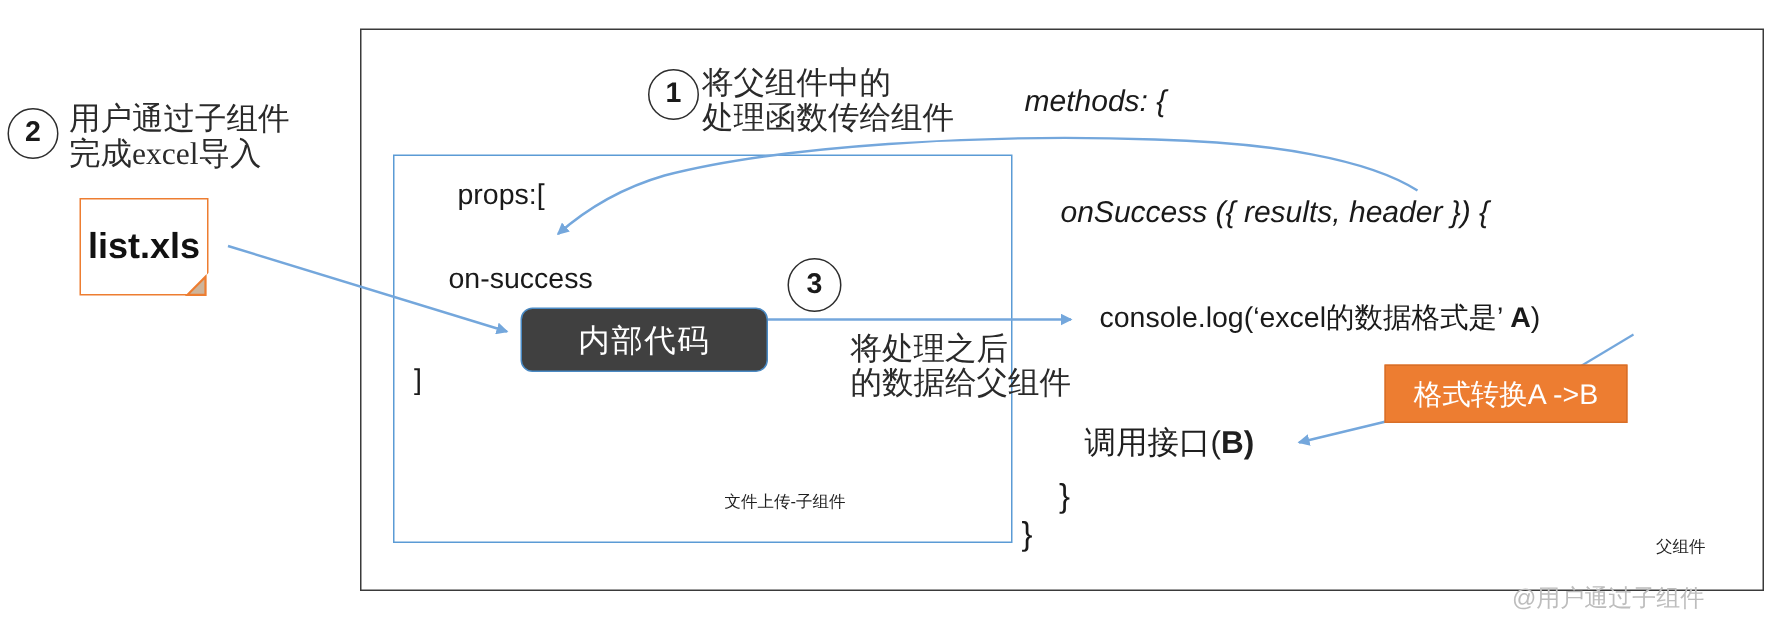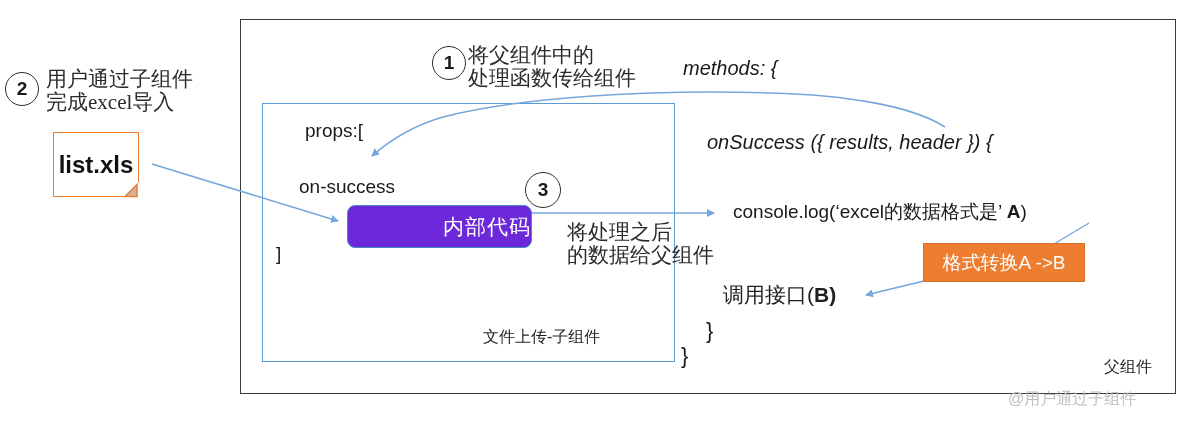--- a/index.html
+++ b/index.html
@@ -24,35 +24,35 @@
     font-weight:bold;font-size:19px;color:#1a1a1a;
   }
   #file-box{
     left:53px;top:132px;width:86px;height:65px;
     border:1.7px solid #ED7D31;background:#fff;
     display:flex;align-items:center;justify-content:center;
     font-size:24px;font-weight:600;color:#111;
   }
   #file-fold{position:absolute;right:-2px;bottom:-2px;width:17px;height:17px;}
   #inner-code-box{
-    left:347px;top:205px;width:185px;height:43px;
-    background:#6d28d9;border:1px solid #4a8ac4;border-radius:8px;
-    display:flex;align-items:center;justify-content:flex-end;
+    left:347px;top:205px;width:165px;height:43px;
+    background:#404040;border:1px solid #4a8ac4;border-radius:8px;
+    display:flex;align-items:center;justify-content:center;
     color:#fff;font-size:21px;letter-spacing:1px;
   }
   #transform-box{
     left:923px;top:243px;width:162px;height:39px;
     background:#ED7D31;border:1px solid #d86f28;
     display:flex;align-items:center;justify-content:center;
     color:#fff;font-size:19px;
   }
   #arrow-layer{position:absolute;left:0;top:0;width:1185px;height:423px;pointer-events:none;}
   .b{font-weight:bold;}
   #watermark{font-size:16px;color:#BDBDBD;}
-  .caption{font-size:16px;color:#1f1f1f;}
+  .caption{font-size:11px;color:#1f1f1f;}
   .brace{font-size:22px;color:#1a1a1a;}
 </style>
 </head>
 <body>
 
 <div id="canvas">
 
   <div class="box" id="outer-box"></div>
 
   <div class="box" id="inner-box"></div>

